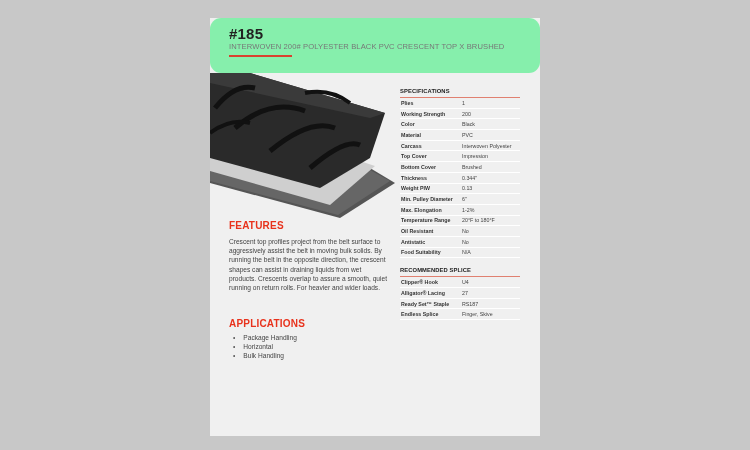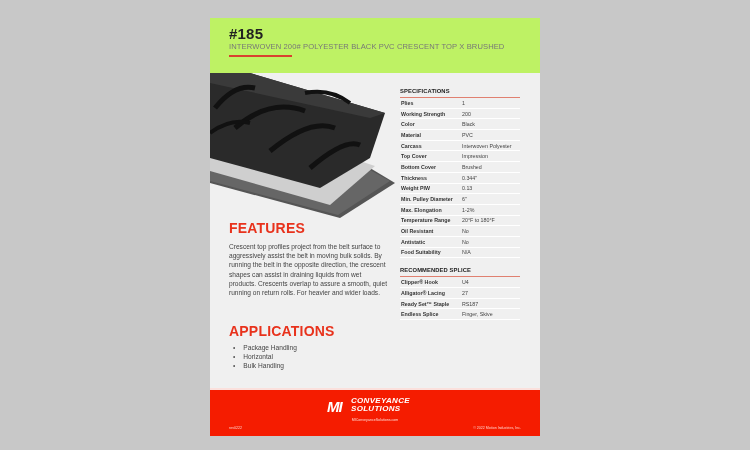--- a/index.html
+++ b/index.html
@@ -11,21 +11,22 @@
     }
     .page {
       position: absolute;
       left: 210px; top: 18px;
       width: 330px; height: 418px;
       background: #f0f0f0;
       overflow: hidden;
     }
     .header {
       position: absolute; left: 0; top: 0; width: 330px; height: 55px;
-      background: #bef264;
+      background: #86efac;
+      border-radius: 11px;
     }
     .prod-num {
       position: absolute; left: 19px; top: 7px;
       font-size: 15px; font-weight: bold; color: #222;
       letter-spacing: 0.2px;
     }
     .prod-title {
       position: absolute; left: 19px; top: 24px;
       font-size: 7.6px; color: #777; letter-spacing: 0.1px;
       white-space: nowrap;
@@ -34,21 +35,21 @@
     .title-rule {
       position: absolute; left: 19px; top: 37px; width: 63px; height: 2px;
       background: #d9412f;
     }
     .photo {
       position: absolute; left: 0; top: 55px; width: 185px; height: 145px;
       background: #f0f0f0;
     }
     .left-col { position: absolute; left: 19px; top: 202px; width: 160px; }
     .sec-head {
-      font-size: 14px; font-weight: bold; color: #e8321c;
+      font-size: 10px; font-weight: bold; color: #e8321c;
       letter-spacing: 0.2px;
     }
     .features-text {
       margin-top: 6px;
       font-size: 6.6px; line-height: 9.2px; color: #444;
     }
     .apps-head { margin-top: 26px; }
     .apps-list { margin-top: 5px; list-style: none; }
     .apps-list li {
       font-size: 6.6px; line-height: 8.7px; color: #444; padding-left: 4px;
@@ -227,25 +228,13 @@
           <span class="k">Ready Set™ Staple</span>
           <span class="v">RS187</span>
         </div>
       <div class="tbl-row">
           <span class="k">Endless Splice</span>
           <span class="v">Finger, Skive</span>
         </div>
     </div>
   </div>
 
-  <div class="footer">
-    <div class="logo">
-      <span class="logo-mark">MI</span>
-      <div class="logo-text">
-        <div>CONVEYANCE</div>
-        <div>SOLUTIONS</div>
-      </div>
-    </div>
-    <div class="logo-url">MIConveyanceSolutions.com</div>
-    <div class="rev">rev0222</div>
-    <div class="copy">© 2022 Motion Industries, Inc.</div>
-  </div>
 </div>
 
 </body></html>

